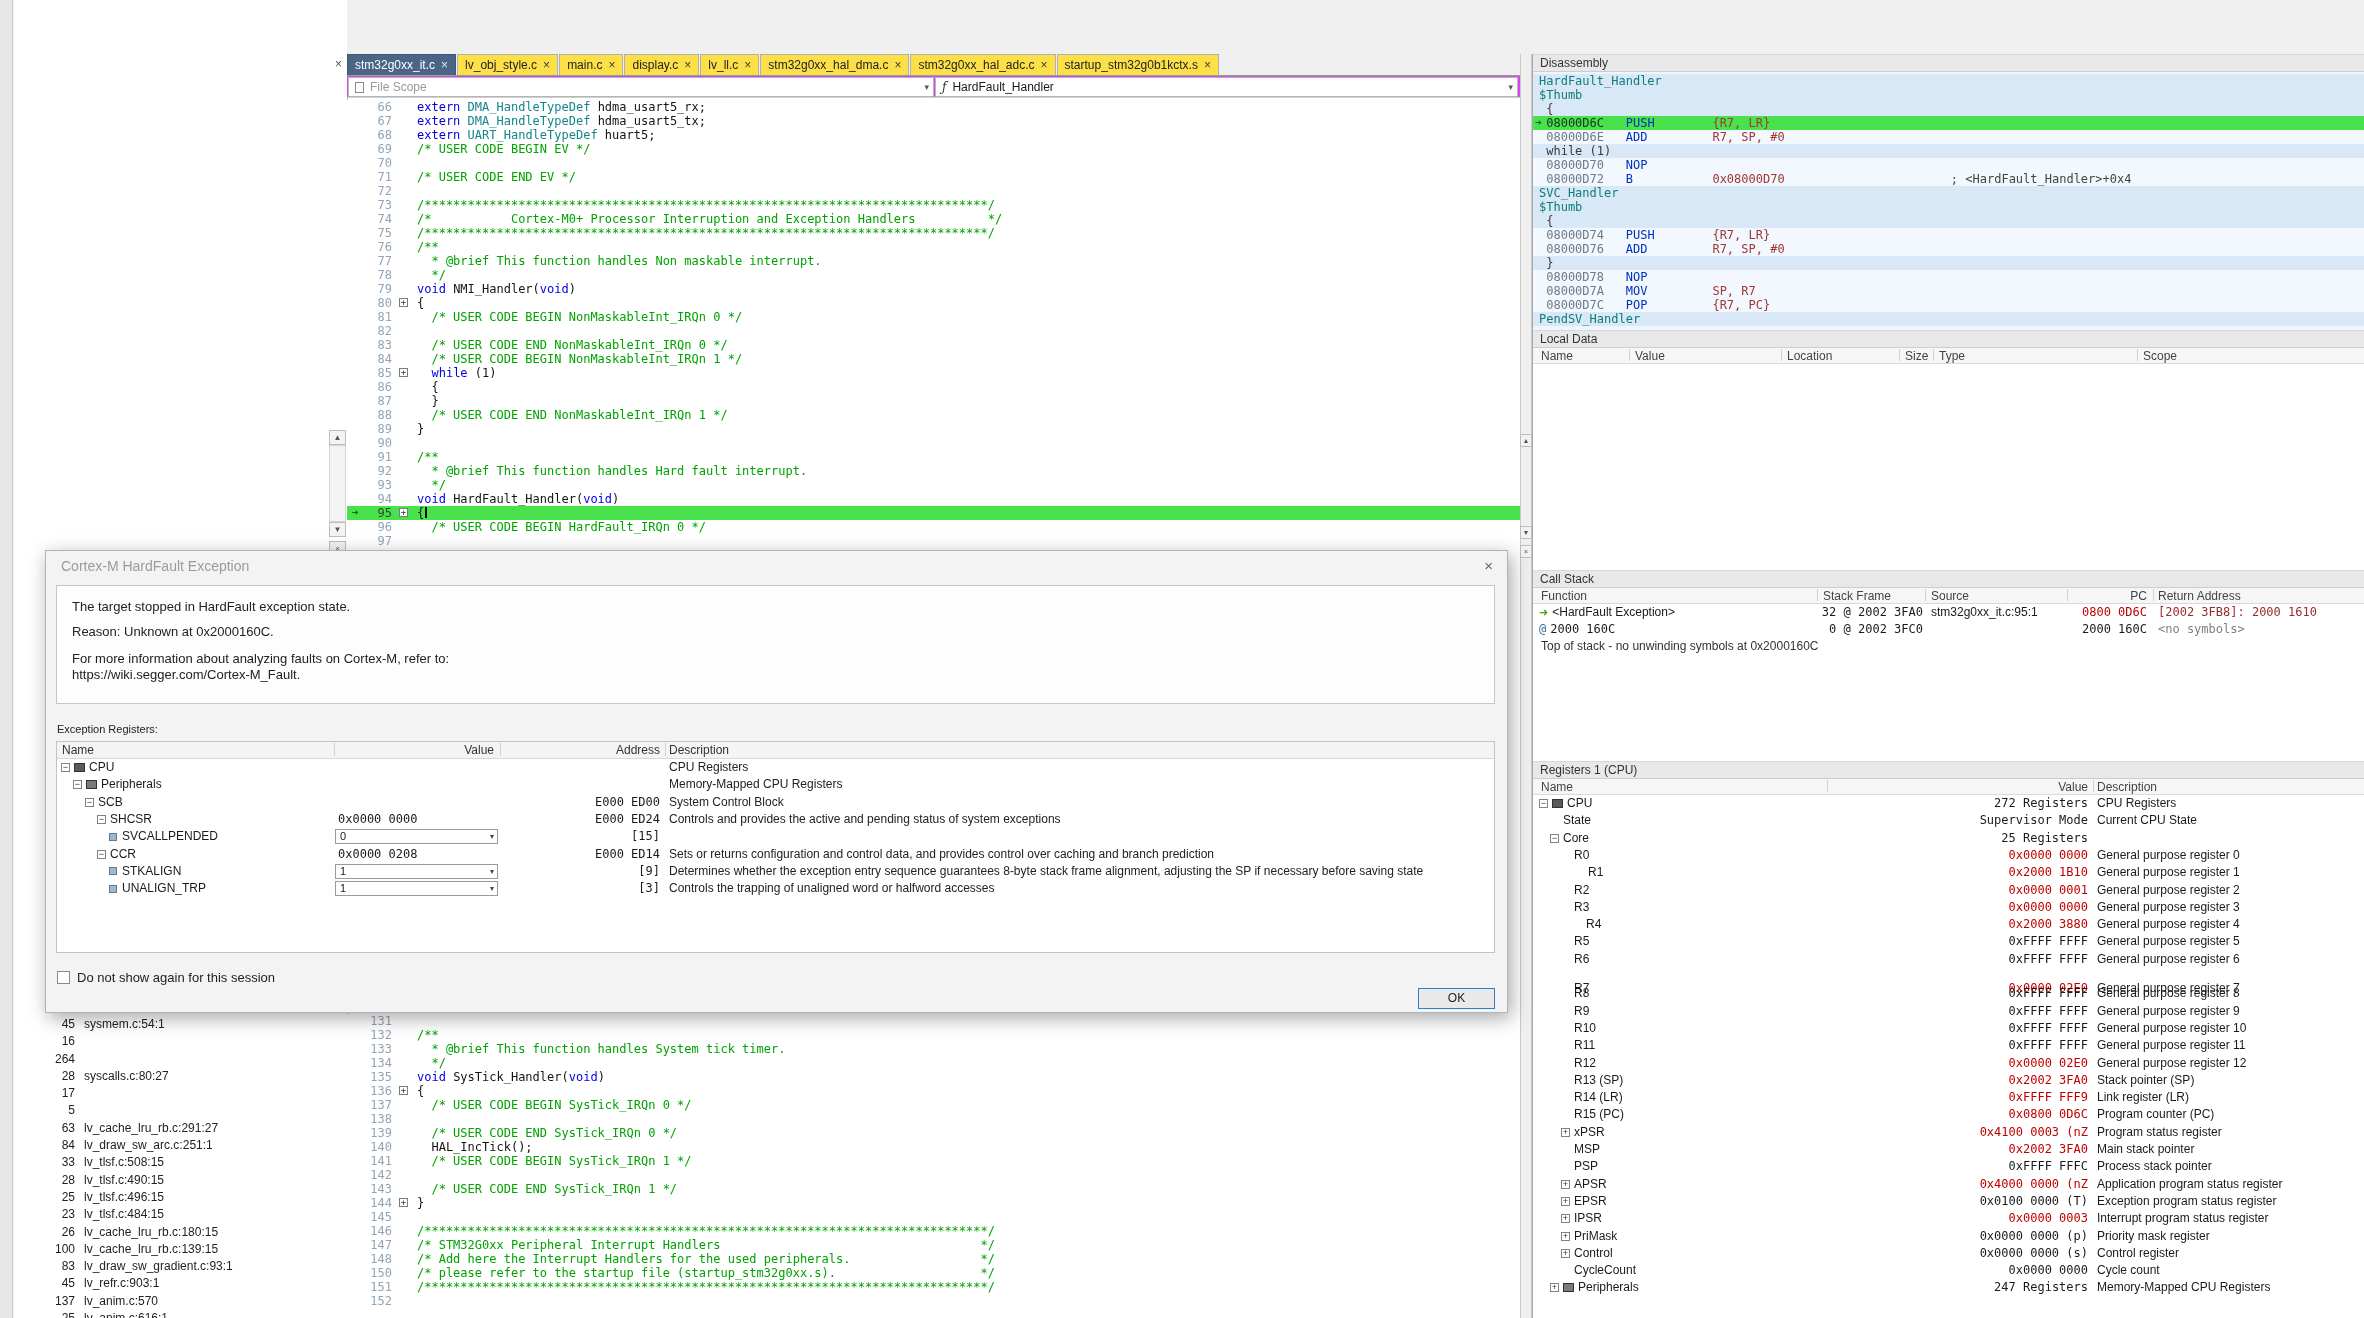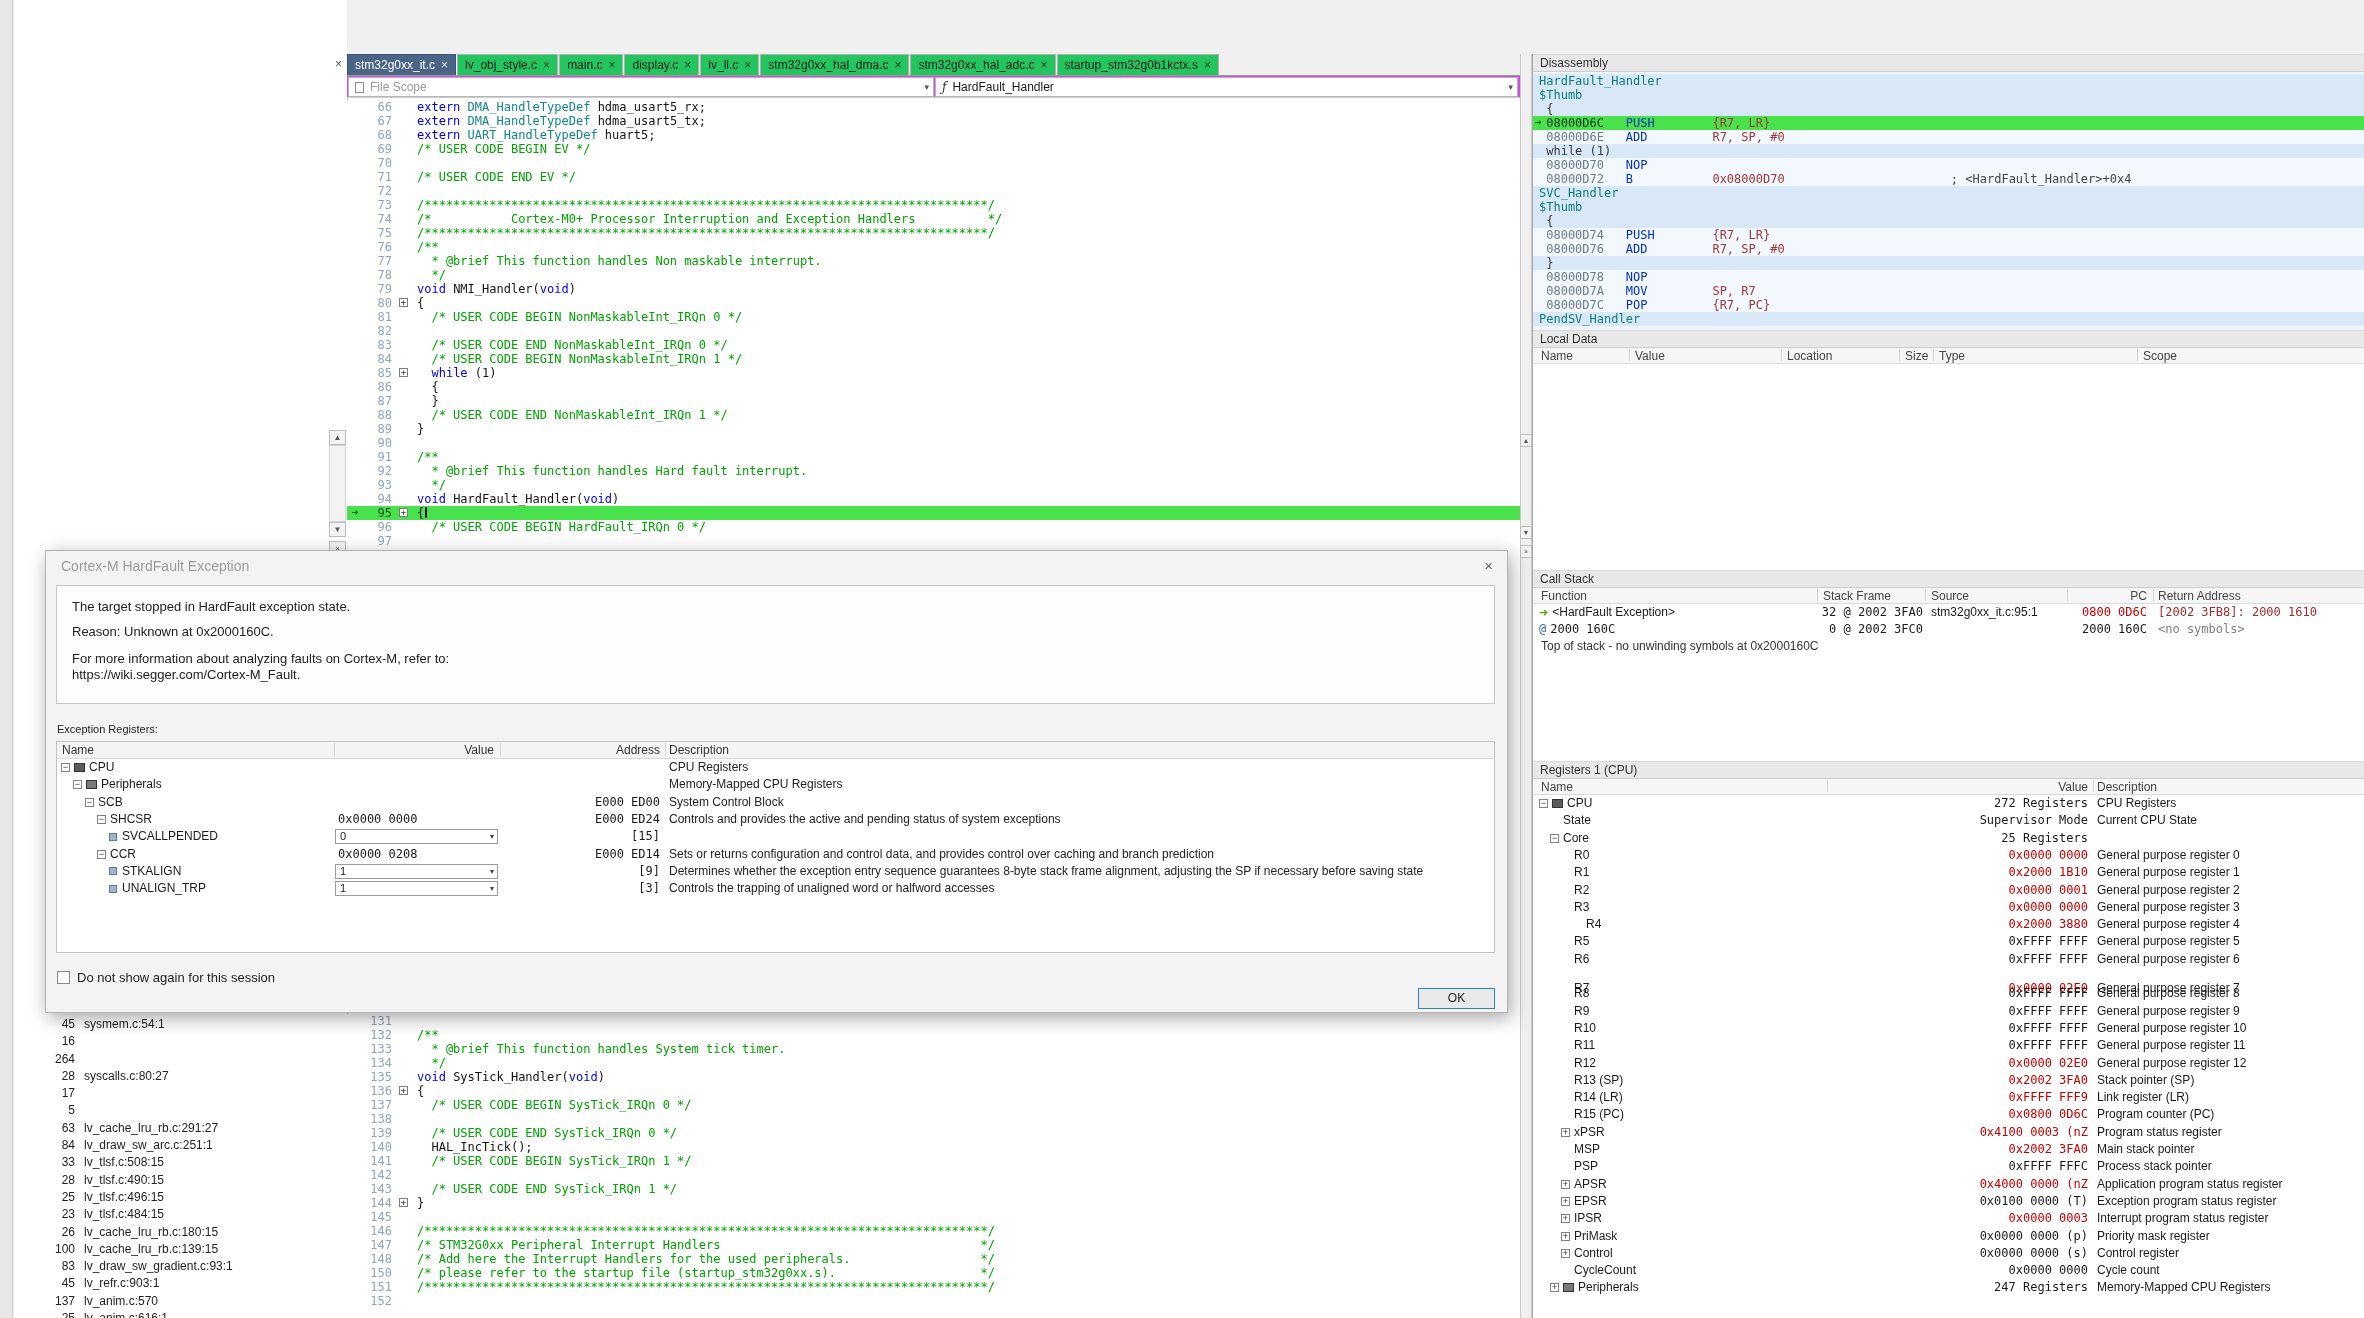--- a/index.html
+++ b/index.html
@@ -21,21 +21,21 @@
 
 .sb-strip{position:absolute;background:#efefef;border-left:1px solid #c9c9c9;border-right:1px solid #c9c9c9}
 .sb-btn{position:absolute;background:#f3f3f3;border:1px solid #bdbdbd;color:#555;text-align:center}
 .sb-l{width:17px;height:15px;font-size:8px;line-height:13px}
 .sb-r{width:12px;height:13px;font-size:7px;line-height:11px}
 .sb-track{position:absolute;background:#f3f3f3;border:1px solid #d5d5d5}
 
 
 #editor-bg{position:absolute;left:347px;top:98px;width:1173px;height:1220px;background:#fff;border-left:1px solid #b9b9b9}
 #tabbar{position:absolute;left:347px;top:54px;width:1173px;height:22px;border-bottom:1px solid #9a9a9a;display:flex;align-items:flex-end}
-.tab{height:21px;padding:0 7px;background:#22c55e;border:1px solid #b0b0b0;border-bottom:none;margin-right:1px;display:flex;align-items:center;gap:6px;font-size:12px;color:#222;white-space:nowrap}
+.tab{height:21px;padding:0 7px;background:#fde047;border:1px solid #b0b0b0;border-bottom:none;margin-right:1px;display:flex;align-items:center;gap:6px;font-size:12px;color:#222;white-space:nowrap}
 .tab.active{background:#4a6586;color:#fff;border-color:#3c557a}
 .tab-close{font-size:12px;opacity:.85}
 .grp-close{position:absolute;left:331px;top:57px;width:15px;height:16px;font-size:12px;color:#555;text-align:center;line-height:15px}
 #scopebar{position:absolute;left:347px;top:76px;width:1173px;height:22px;background:#d946ef;border-bottom:1px solid #cfcfcf}
 .combo{position:absolute;top:1px;height:20px;background:#fff;border:1px solid #b5b5b5;display:flex;align-items:center;padding:0 6px;font-size:12px;gap:6px}
 #combo-filescope{left:1px;width:586px;color:#9a9a9a}
 #combo-func{left:588px;width:583px;color:#1a1a1a}
 .combo .arrow{position:absolute;right:4px;color:#555;font-size:9px}
 .doc-icon{display:inline-block;width:9px;height:11px;border:1px solid #8a8a8a;background:#fdfdfd}
 .fn-glyph{font-family:"DejaVu Serif",serif;font-style:italic;font-size:12px;color:#333}
@@ -430,21 +430,21 @@
       </div>
       <div class="rr" style="top: 51.9px;">
         <span class="rr-n" style="padding-left: 28px;">
           <span class="tbox-sp"></span>
           <span>R0</span>
         </span>
         <span class="rr-v red">0x0000 0000</span>
         <span class="rr-d">General purpose register 0</span>
       </div>
       <div class="rr" style="top: 69.2px;">
-        <span class="rr-n" style="padding-left: 28px;">
+        <span class="rr-n" style="padding-left: 42px;">
           <span class="tbox-sp"></span>
           <span>R1</span>
         </span>
         <span class="rr-v red">0x2000 1B10</span>
         <span class="rr-d">General purpose register 1</span>
       </div>
       <div class="rr" style="top: 86.5px;">
         <span class="rr-n" style="padding-left: 28px;">
           <span class="tbox-sp"></span>
           <span>R2</span>

